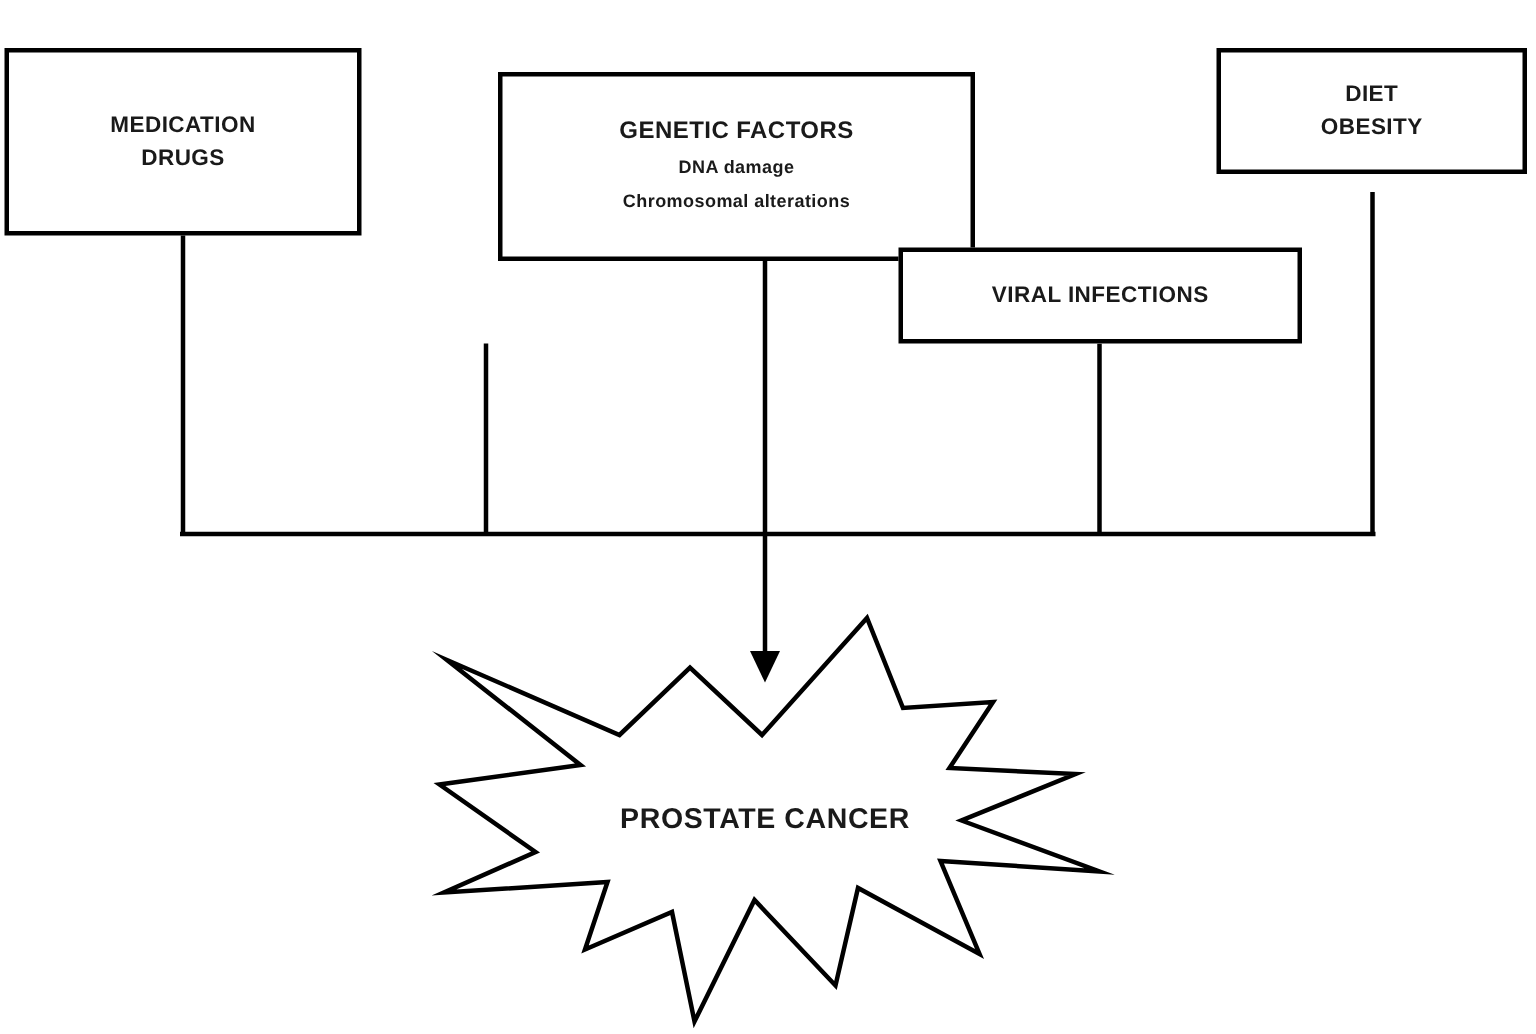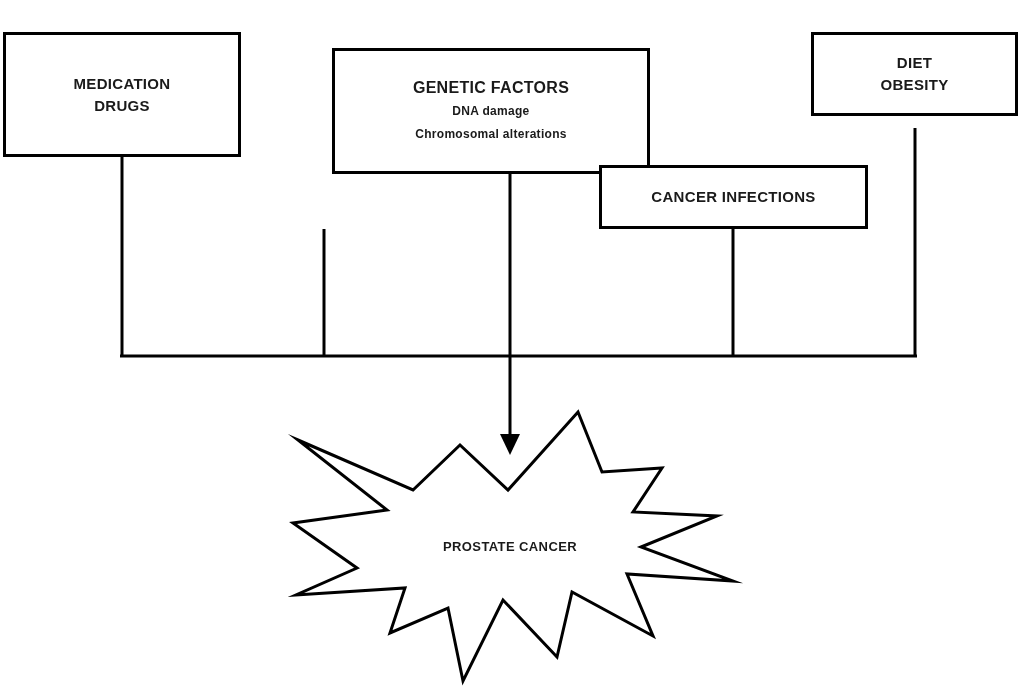--- a/index.html
+++ b/index.html
@@ -55,21 +55,21 @@
     white-space: pre-line;
   }
   .starburst-label {
     position: absolute;
     left: 330px;
     top: 535px;
     width: 360px;
     text-align: center;
     color: #1a1a1a;
     font-weight: 700;
-    font-size: 13px;
+    font-size: 19px;
     line-height: 23px;
     letter-spacing: 0.4px;
   }
 </style>
 </head>
 <body>
 
 <div class="canvas">
 
   <svg class="svg-layer" viewBox="0 0 1024 689">
@@ -98,18 +98,18 @@
 Chromosomal alterations</span>
   </div>
 
   <div class="factor-box box-diet">
     <span>DIET
 OBESITY</span>
   </div>
 
 
   <div class="factor-box box-viral">
-    <span>CANCER INFECTIONS</span>
+    <span>VIRAL INFECTIONS</span>
   </div>
 
   <div class="starburst-label">PROSTATE CANCER</div>
 
 </div>
 
 </body></html>

